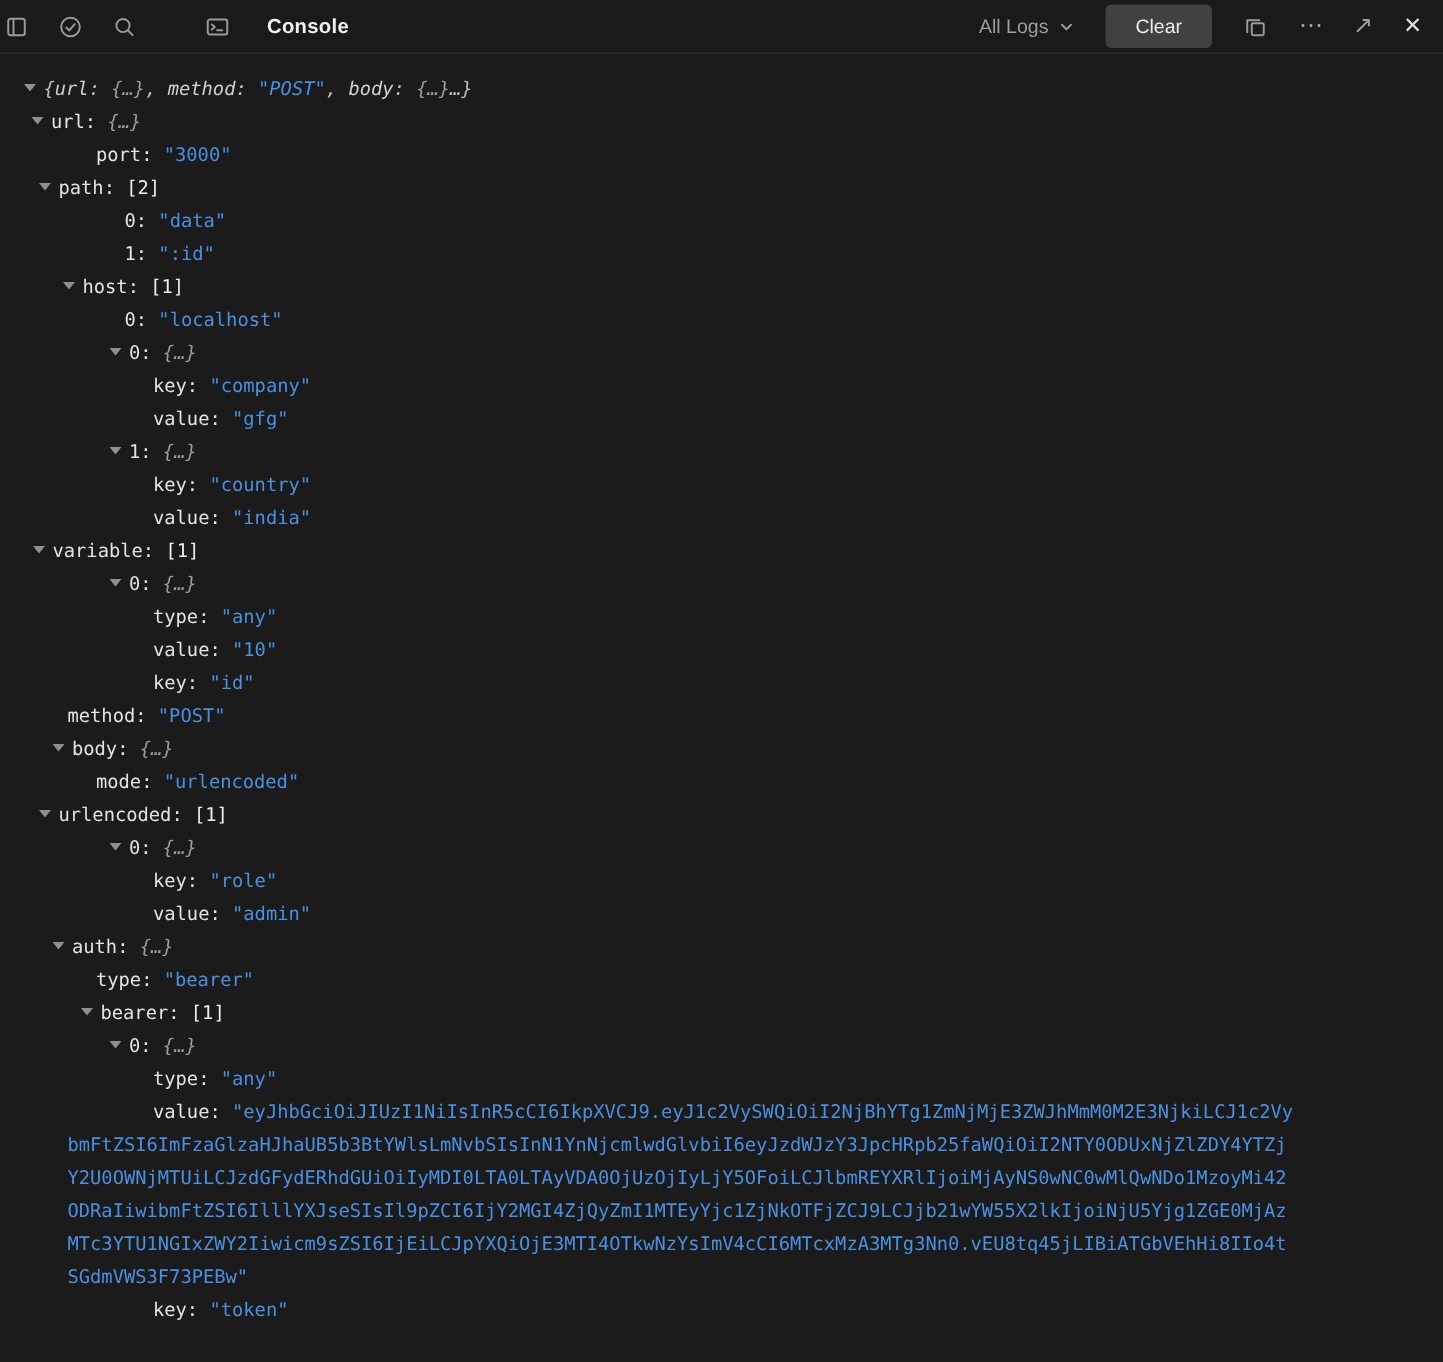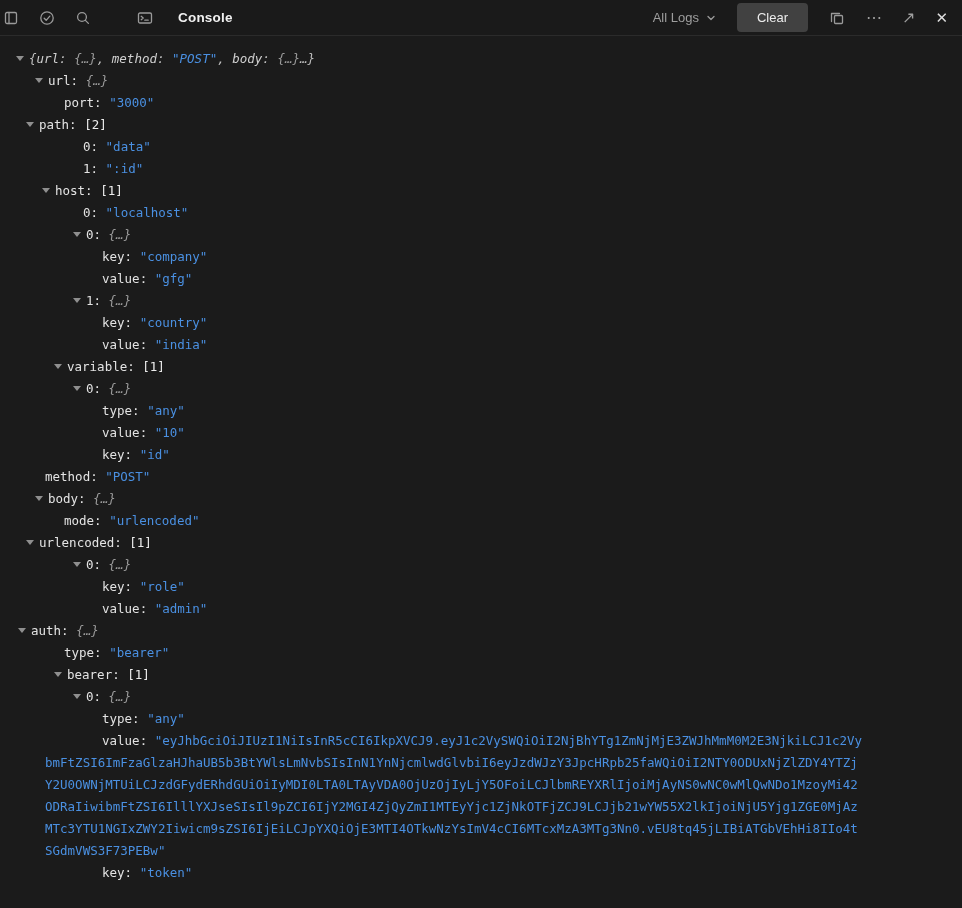--- a/index.html
+++ b/index.html
@@ -100,45 +100,45 @@
         </svg>
     </span>
     <span class="glyph">⋯</span>
     <span class="glyph">↗</span>
     <span class="glyph close">✕</span>
   </div>
 </header>
 
 <main class="tree">
     <div class="row it" style="padding-left: 16px;"><span class="caret"></span><span class="p">{</span><span class="k">url</span><span class="p">: </span><span class="o">{…}</span><span class="p">, </span><span class="k">method</span><span class="p">: </span><span class="s">"POST"</span><span class="p">, </span><span class="k">body</span><span class="p">: </span><span class="o">{…}</span><span class="p">…}</span></div>
-    <div class="row" style="padding-left: 35px;"><span class="caret"></span><span class="k">url: </span><span class="o">{…}</span></div>
+    <div class="row" style="padding-left: 21px;"><span class="caret"></span><span class="k">url: </span><span class="o">{…}</span></div>
     <div class="row" style="padding-left: 64px;"><span class="k">port: </span><span class="s">"3000"</span></div>
     <div class="row" style="padding-left: 26px;"><span class="caret"></span><span class="k">path: </span><span class="n">[2]</span></div>
     <div class="row" style="padding-left: 83px;"><span class="k">0: </span><span class="s">"data"</span></div>
     <div class="row" style="padding-left: 83px;"><span class="k">1: </span><span class="s">":id"</span></div>
     <div class="row" style="padding-left: 42px;"><span class="caret"></span><span class="k">host: </span><span class="n">[1]</span></div>
     <div class="row" style="padding-left: 83px;"><span class="k">0: </span><span class="s">"localhost"</span></div>
     <div class="row" style="padding-left: 73px;"><span class="caret"></span><span class="k">0: </span><span class="o">{…}</span></div>
     <div class="row" style="padding-left: 102px;"><span class="k">key: </span><span class="s">"company"</span></div>
     <div class="row" style="padding-left: 102px;"><span class="k">value: </span><span class="s">"gfg"</span></div>
     <div class="row" style="padding-left: 73px;"><span class="caret"></span><span class="k">1: </span><span class="o">{…}</span></div>
     <div class="row" style="padding-left: 102px;"><span class="k">key: </span><span class="s">"country"</span></div>
     <div class="row" style="padding-left: 102px;"><span class="k">value: </span><span class="s">"india"</span></div>
-    <div class="row" style="padding-left: 54px;"><span class="caret"></span><span class="k">variable: </span><span class="n">[1]</span></div>
+    <div class="row" style="padding-left: 22px;"><span class="caret"></span><span class="k">variable: </span><span class="n">[1]</span></div>
     <div class="row" style="padding-left: 73px;"><span class="caret"></span><span class="k">0: </span><span class="o">{…}</span></div>
     <div class="row" style="padding-left: 102px;"><span class="k">type: </span><span class="s">"any"</span></div>
     <div class="row" style="padding-left: 102px;"><span class="k">value: </span><span class="s">"10"</span></div>
     <div class="row" style="padding-left: 102px;"><span class="k">key: </span><span class="s">"id"</span></div>
     <div class="row" style="padding-left: 45px;"><span class="k">method: </span><span class="s">"POST"</span></div>
     <div class="row" style="padding-left: 35px;"><span class="caret"></span><span class="k">body: </span><span class="o">{…}</span></div>
     <div class="row" style="padding-left: 64px;"><span class="k">mode: </span><span class="s">"urlencoded"</span></div>
     <div class="row" style="padding-left: 26px;"><span class="caret"></span><span class="k">urlencoded: </span><span class="n">[1]</span></div>
     <div class="row" style="padding-left: 73px;"><span class="caret"></span><span class="k">0: </span><span class="o">{…}</span></div>
     <div class="row" style="padding-left: 102px;"><span class="k">key: </span><span class="s">"role"</span></div>
     <div class="row" style="padding-left: 102px;"><span class="k">value: </span><span class="s">"admin"</span></div>
-    <div class="row" style="padding-left: 18px;"><span class="caret"></span><span class="k">auth: </span><span class="o">{…}</span></div>
+    <div class="row" style="padding-left: 35px;"><span class="caret"></span><span class="k">auth: </span><span class="o">{…}</span></div>
     <div class="row" style="padding-left: 64px;"><span class="k">type: </span><span class="s">"bearer"</span></div>
     <div class="row" style="padding-left: 54px;"><span class="caret"></span><span class="k">bearer: </span><span class="n">[1]</span></div>
     <div class="row" style="padding-left: 73px;"><span class="caret"></span><span class="k">0: </span><span class="o">{…}</span></div>
     <div class="row" style="padding-left: 102px;"><span class="k">type: </span><span class="s">"any"</span></div>
     <div class="row wrap"><span class="k">value: </span><span class="s">"eyJhbGciOiJIUzI1NiIsInR5cCI6IkpXVCJ9.eyJ1c2VySWQiOiI2NjBhYTg1ZmNjMjE3ZWJhMmM0M2E3NjkiLCJ1c2VybmFtZSI6ImFzaGlzaHJhaUB5b3BtYWlsLmNvbSIsInN1YnNjcmlwdGlvbiI6eyJzdWJzY3JpcHRpb25faWQiOiI2NTY0ODUxNjZlZDY4YTZjY2U0OWNjMTUiLCJzdGFydERhdGUiOiIyMDI0LTA0LTAyVDA0OjUzOjIyLjY5OFoiLCJlbmREYXRlIjoiMjAyNS0wNC0wMlQwNDo1MzoyMi42ODRaIiwibmFtZSI6IlllYXJseSIsIl9pZCI6IjY2MGI4ZjQyZmI1MTEyYjc1ZjNkOTFjZCJ9LCJjb21wYW55X2lkIjoiNjU5Yjg1ZGE0MjAzMTc3YTU1NGIxZWY2Iiwicm9sZSI6IjEiLCJpYXQiOjE3MTI4OTkwNzYsImV4cCI6MTcxMzA3MTg3Nn0.vEU8tq45jLIBiATGbVEhHi8IIo4tSGdmVWS3F73PEBw"</span></div>
     <div class="row" style="padding-left: 102px;"><span class="k">key: </span><span class="s">"token"</span></div>
   </main>
 
 </body></html>

